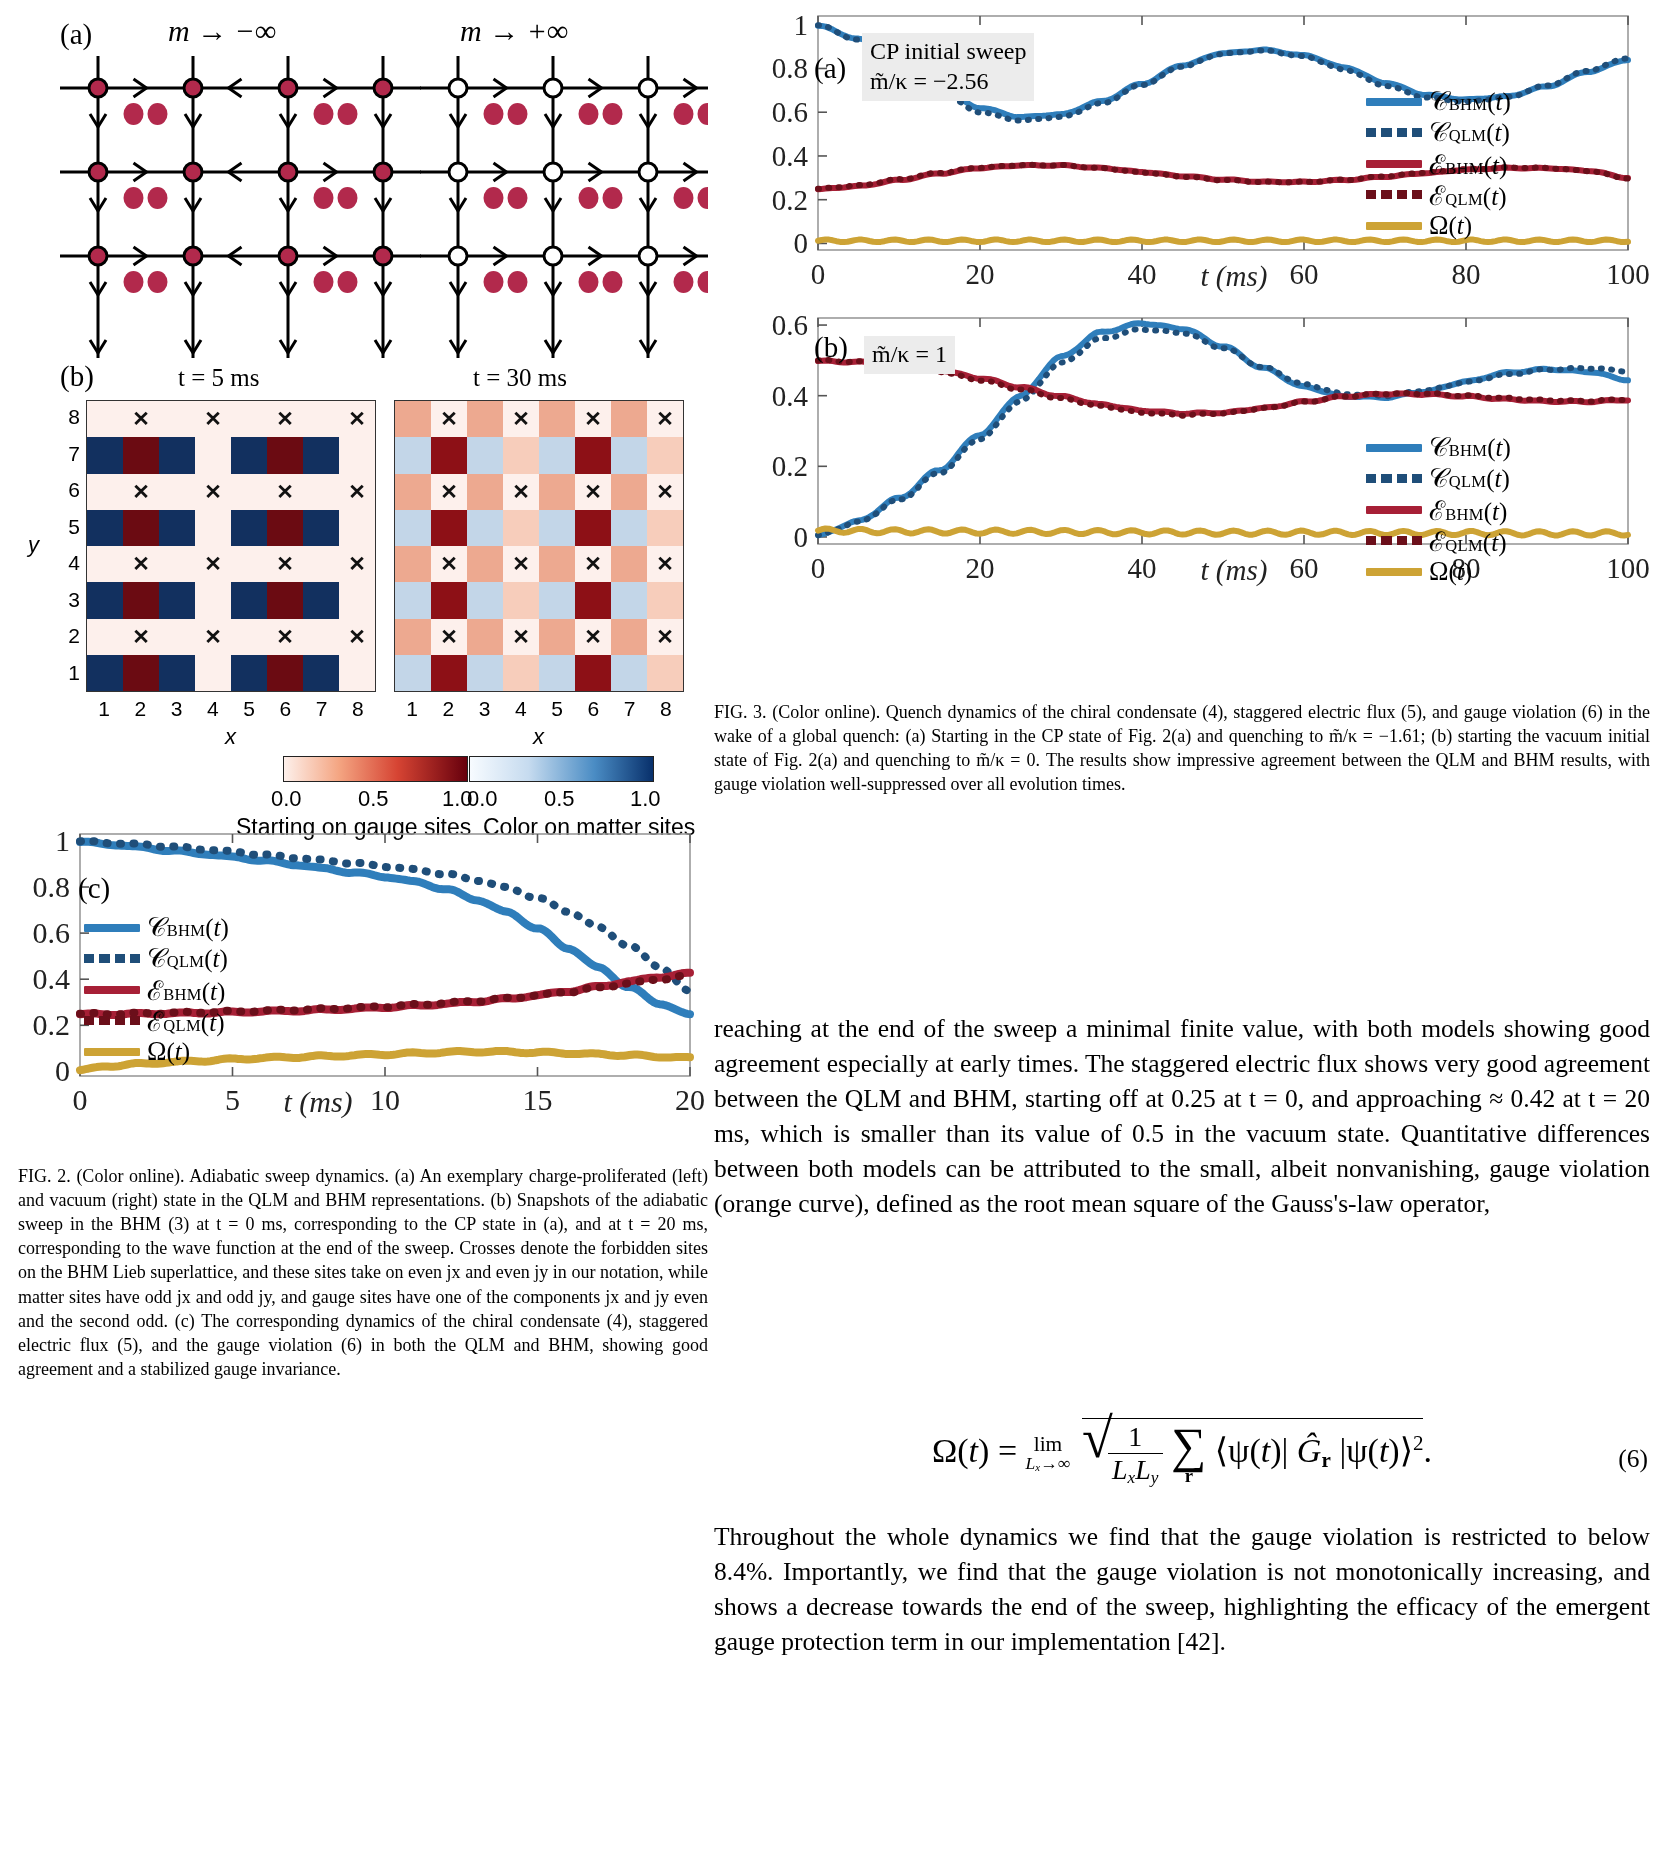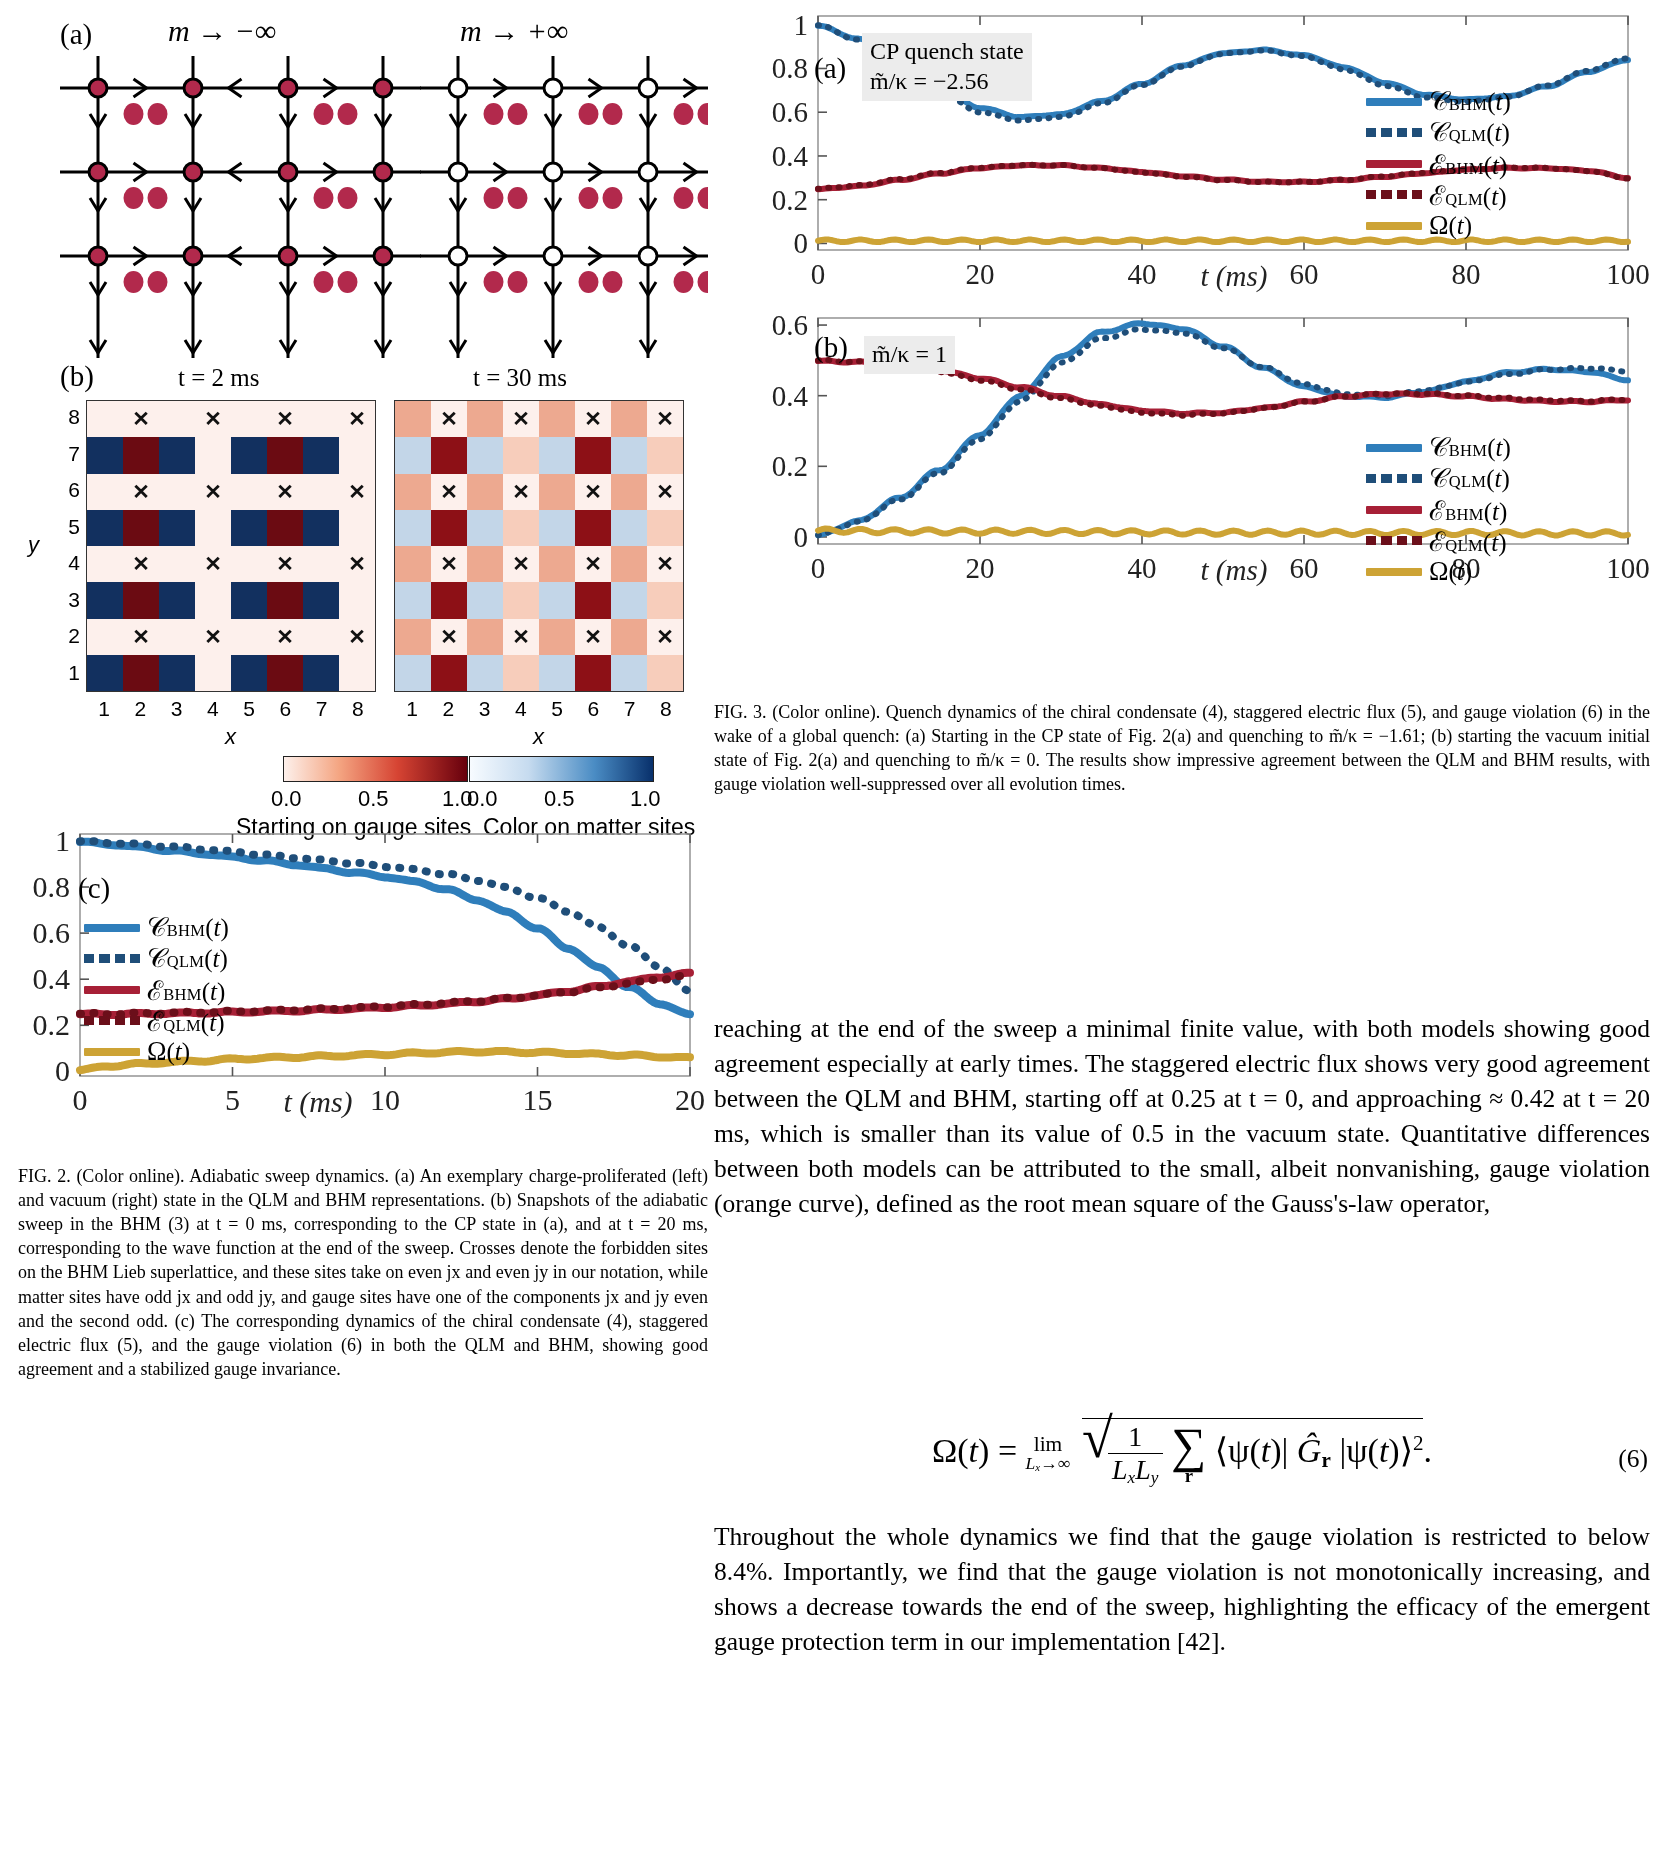--- a/index.html
+++ b/index.html
@@ -213,21 +213,21 @@
             <ellipse cx="570.5" cy="234" rx="10" ry="11" fill="#b2294c"></ellipse>
             <ellipse cx="594.5" cy="234" rx="10" ry="11" fill="#b2294c"></ellipse>
             <ellipse cx="665.5" cy="234" rx="10" ry="11" fill="#b2294c"></ellipse>
             <ellipse cx="689.5" cy="234" rx="10" ry="11" fill="#b2294c"></ellipse>
           </g>
     </svg>
   </div>
 
   <div class="fig2b">
     <div class="tag panel-tag">(b)</div>
-    <div class="hm-title" style="left:160px;top:12px">t = 2 ms</div>
+    <div class="hm-title" style="left:160px;top:12px">t = 5 ms</div>
     <div class="hm-title" style="left:455px;top:12px">t = 30 ms</div>
 
     <div class="hmgrid" id="grid-t0" style="left:68px;  top:48px; width:290px; height:292px;">
           <div class="hmcell" style="background: rgb(253, 240, 236);"></div>
           <div class="hmcell" style="background: rgb(253, 240, 236);">
             <span class="xmark">✕</span>
           </div>
           <div class="hmcell" style="background: rgb(253, 240, 236);"></div>
           <div class="hmcell" style="background: rgb(253, 240, 236);">
             <span class="xmark">✕</span>
@@ -582,21 +582,21 @@
           <text x="520" y="282" text-anchor="middle" font-size="29" fill="#222" font-family="Liberation Serif, serif" font-style="italic">t (ms)</text>
           <path d="M104.0,21.8L107.7,21.9L111.4,22.6L115.0,23.9L118.7,25.6L122.4,27.6L126.1,29.6L129.8,31.4L133.5,32.9L137.1,33.9L140.8,34.5L144.5,34.6L148.2,35.1L151.9,36.8L155.5,39.2L159.2,42.1L162.9,45.3L166.6,48.3L170.3,51.1L174.0,53.6L177.6,55.6L181.3,57.0L185.0,57.7L188.7,58.5L192.4,60.5L196.0,63.1L199.7,66.2L203.4,69.4L207.1,72.7L210.8,76.0L214.5,79.0L218.1,81.6L221.8,83.5L225.5,84.4L229.2,85.0L232.9,86.3L236.5,88.0L240.2,90.0L243.9,92.4L247.6,95.0L251.3,97.6L255.0,100.1L258.6,102.3L262.3,103.7L266.0,104.2L269.7,104.3L273.4,104.7L277.0,105.3L280.7,106.2L284.4,107.5L288.1,108.9L291.8,110.4L295.5,111.7L299.1,112.6L302.8,113.1L306.5,113.1L310.2,112.8L313.9,112.4L317.5,112.2L321.2,112.0L324.9,111.9L328.6,111.8L332.3,111.6L336.0,111.2L339.6,110.8L343.3,110.3L347.0,110.1L350.7,109.7L354.4,109.0L358.0,108.0L361.7,106.7L365.4,105.1L369.1,103.3L372.8,101.4L376.5,99.6L380.1,98.1L383.8,97.2L387.5,97.0L391.2,96.8L394.9,95.9L398.5,94.5L402.2,92.4L405.9,90.0L409.6,87.3L413.3,84.8L417.0,82.6L420.6,81.0L424.3,80.1L428.0,79.9L431.7,79.7L435.4,78.6L439.0,76.7L442.7,74.2L446.4,71.5L450.1,68.9L453.8,66.4L457.5,64.4L461.1,62.9L464.8,61.9L468.5,61.6L472.2,61.2L475.9,60.3L479.5,58.8L483.2,57.2L486.9,55.6L490.6,54.1L494.3,52.8L498.0,51.6L501.6,50.6L505.3,49.8L509.0,49.3L512.7,49.0L516.4,48.6L520.0,48.2L523.7,47.9L527.4,47.7L531.1,47.5L534.8,47.3L538.5,46.9L542.1,46.4L545.8,45.9L549.5,45.6L553.2,45.6L556.9,46.1L560.5,46.8L564.2,47.7L567.9,48.6L571.6,49.4L575.3,50.0L579.0,50.4L582.6,50.6L586.3,50.9L590.0,51.0L593.7,51.5L597.4,52.5L601.0,53.9L604.7,55.4L608.4,56.9L612.1,58.3L615.8,59.6L619.5,60.8L623.1,62.0L626.8,62.9L630.5,63.4L634.2,64.0L637.9,65.1L641.5,66.5L645.2,68.1L648.9,69.9L652.6,71.7L656.3,73.7L660.0,75.6L663.6,77.4L667.3,78.6L671.0,79.1L674.7,79.3L678.4,79.9L682.0,80.8L685.7,82.0L689.4,83.5L693.1,85.2L696.8,87.0L700.5,88.7L704.1,90.0L707.8,90.8L711.5,91.0L715.2,90.8L718.9,90.9L722.5,91.2L726.2,91.8L729.9,92.7L733.6,93.6L737.3,94.4L741.0,95.1L744.6,95.4L748.3,95.5L752.0,95.3L755.7,95.1L759.4,94.9L763.0,94.8L766.7,94.7L770.4,94.5L774.1,94.2L777.8,93.7L781.5,93.1L785.1,92.6L788.8,92.2L792.5,92.1L796.2,92.0L799.9,91.6L803.5,90.9L807.2,89.8L810.9,88.5L814.6,86.9L818.3,85.3L822.0,83.9L825.6,82.9L829.3,82.4L833.0,82.4L836.7,82.3L840.4,81.5L844.0,80.1L847.7,78.2L851.4,76.0L855.1,73.8L858.8,71.8L862.5,70.1L866.1,69.0L869.8,68.3L873.5,68.1L877.2,67.9L880.9,67.0L884.5,65.6L888.2,63.9L891.9,62.2L895.6,60.6L899.3,59.2L903.0,58.1L906.6,57.1L910.3,56.4L914.0,56.0" fill="none" stroke="#2f7ebb" stroke-width="6" stroke-linecap="round" stroke-linejoin="round"></path>
           <path d="M104.0,21.2L107.7,21.3L111.4,22.1L115.0,23.5L118.7,25.5L122.4,27.7L126.1,30.0L129.8,32.0L133.5,33.6L137.1,34.8L140.8,35.5L144.5,35.7L148.2,36.3L151.9,38.0L155.5,40.6L159.2,43.7L162.9,47.0L166.6,50.3L170.3,53.3L174.0,55.9L177.6,58.1L181.3,59.6L185.0,60.3L188.7,61.2L192.4,63.1L196.0,65.8L199.7,69.0L203.4,72.3L207.1,75.7L210.8,79.1L214.5,82.1L218.1,84.8L221.8,86.8L225.5,87.6L229.2,88.3L232.9,89.6L236.5,91.5L240.2,93.7L243.9,96.1L247.6,98.9L251.3,101.6L255.0,104.3L258.6,106.6L262.3,108.1L266.0,108.6L269.7,108.7L273.4,109.0L277.0,109.5L280.7,110.3L284.4,111.5L288.1,112.8L291.8,114.1L295.5,115.3L299.1,116.2L302.8,116.6L306.5,116.6L310.2,116.3L313.9,115.9L317.5,115.5L321.2,115.3L324.9,115.0L328.6,114.8L332.3,114.5L336.0,114.0L339.6,113.5L343.3,113.0L347.0,112.7L350.7,112.3L354.4,111.6L358.0,110.5L361.7,109.2L365.4,107.6L369.1,105.7L372.8,103.7L376.5,101.9L380.1,100.4L383.8,99.4L387.5,99.2L391.2,99.0L394.9,98.0L398.5,96.4L402.2,94.3L405.9,91.7L409.6,88.9L413.3,86.2L417.0,83.9L420.6,82.2L424.3,81.2L428.0,81.0L431.7,80.8L435.4,79.7L439.0,77.8L442.7,75.3L446.4,72.6L450.1,70.0L453.8,67.5L457.5,65.5L461.1,64.0L464.8,63.0L468.5,62.7L472.2,62.3L475.9,61.3L479.5,59.8L483.2,58.1L486.9,56.4L490.6,54.9L494.3,53.4L498.0,52.2L501.6,51.1L505.3,50.3L509.0,49.8L512.7,49.4L516.4,49.0L520.0,48.7L523.7,48.4L527.4,48.2L531.1,48.1L534.8,47.8L538.5,47.5L542.1,47.0L545.8,46.6L549.5,46.3L553.2,46.3L556.9,46.7L560.5,47.5L564.2,48.5L567.9,49.5L571.6,50.3L575.3,50.9L579.0,51.4L582.6,51.7L586.3,51.9L590.0,52.1L593.7,52.6L597.4,53.7L601.0,55.2L604.7,56.8L608.4,58.4L612.1,60.0L615.8,61.4L619.5,62.8L623.1,64.1L626.8,65.1L630.5,65.6L634.2,66.2L637.9,67.4L641.5,68.8L645.2,70.5L648.9,72.3L652.6,74.3L656.3,76.4L660.0,78.4L663.6,80.1L667.3,81.4L671.0,81.9L674.7,82.2L678.4,82.7L682.0,83.6L685.7,84.8L689.4,86.3L693.1,88.0L696.8,89.7L700.5,91.4L704.1,92.7L707.8,93.5L711.5,93.6L715.2,93.4L718.9,93.5L722.5,93.8L726.2,94.3L729.9,95.1L733.6,96.0L737.3,96.8L741.0,97.3L744.6,97.6L748.3,97.6L752.0,97.5L755.7,97.2L759.4,97.0L763.0,96.7L766.7,96.5L770.4,96.1L774.1,95.6L777.8,95.0L781.5,94.2L785.1,93.6L788.8,93.1L792.5,93.0L796.2,92.8L799.9,92.3L803.5,91.5L807.2,90.2L810.9,88.6L814.6,86.8L818.3,85.0L822.0,83.4L825.6,82.2L829.3,81.5L833.0,81.5L836.7,81.4L840.4,80.6L844.0,79.2L847.7,77.3L851.4,75.0L855.1,72.8L858.8,70.7L862.5,69.1L866.1,67.9L869.8,67.2L873.5,67.0L877.2,66.8L880.9,65.8L884.5,64.3L888.2,62.6L891.9,60.8L895.6,59.1L899.3,57.7L903.0,56.4L906.6,55.4L910.3,54.7L914.0,54.3" fill="none" stroke="#1f4e79" stroke-width="6" stroke-linecap="round" stroke-linejoin="round" stroke-dasharray="1 9.3"></path>
           <path d="M104.0,185.2L107.7,184.9L111.4,184.6L115.0,184.3L118.7,184.1L122.4,184.0L126.1,183.8L129.8,183.5L133.5,183.0L137.1,182.5L140.8,182.0L144.5,181.8L148.2,181.6L151.9,181.4L155.5,181.1L159.2,180.6L162.9,179.9L166.6,179.0L170.3,178.0L174.0,177.0L177.6,176.2L181.3,175.8L185.0,175.8L188.7,175.9L192.4,175.7L196.0,175.2L199.7,174.4L203.4,173.4L207.1,172.2L210.8,171.1L214.5,170.3L218.1,169.7L221.8,169.5L225.5,169.6L229.2,169.7L232.9,169.4L236.5,168.7L240.2,167.8L243.9,166.8L247.6,166.0L251.3,165.3L255.0,164.9L258.6,164.6L262.3,164.5L266.0,164.4L269.7,164.2L273.4,163.8L277.0,163.3L280.7,162.8L284.4,162.5L288.1,162.3L291.8,162.2L295.5,162.2L299.1,162.0L302.8,161.7L306.5,161.4L310.2,161.2L313.9,161.0L317.5,161.0L321.2,161.1L324.9,161.4L328.6,161.6L332.3,161.8L336.0,161.7L339.6,161.5L343.3,161.2L347.0,161.0L350.7,161.0L354.4,161.3L358.0,161.8L361.7,162.4L365.4,162.9L369.1,163.2L372.8,163.4L376.5,163.4L380.1,163.5L383.8,163.5L387.5,163.7L391.2,164.0L394.9,164.5L398.5,165.1L402.2,165.6L405.9,165.9L409.6,166.2L413.3,166.5L417.0,166.8L420.6,167.2L424.3,167.7L428.0,168.0L431.7,168.4L435.4,168.7L439.0,169.0L442.7,169.2L446.4,169.5L450.1,169.9L453.8,170.5L457.5,171.1L461.1,171.8L464.8,172.3L468.5,172.5L472.2,172.5L475.9,172.5L479.5,172.6L483.2,172.8L486.9,173.2L490.6,173.8L494.3,174.5L498.0,175.2L501.6,175.7L505.3,175.8L509.0,175.7L512.7,175.5L516.4,175.4L520.0,175.6L523.7,176.0L527.4,176.5L531.1,177.0L534.8,177.5L538.5,177.7L542.1,177.8L545.8,177.7L549.5,177.5L553.2,177.4L556.9,177.5L560.5,177.7L564.2,178.0L567.9,178.2L571.6,178.3L575.3,178.2L579.0,178.0L582.6,177.7L586.3,177.6L590.0,177.6L593.7,177.8L597.4,177.9L601.0,177.9L604.7,177.8L608.4,177.4L612.1,176.9L615.8,176.4L619.5,176.0L623.1,175.8L626.8,175.9L630.5,176.1L634.2,176.2L637.9,176.1L641.5,175.7L645.2,175.2L648.9,174.5L652.6,173.8L656.3,173.3L660.0,173.1L663.6,173.0L667.3,173.1L671.0,173.1L674.7,173.0L678.4,172.6L682.0,172.0L685.7,171.3L689.4,170.7L693.1,170.3L696.8,170.1L700.5,169.9L704.1,169.7L707.8,169.5L711.5,169.2L715.2,168.9L718.9,168.5L722.5,168.0L726.2,167.7L729.9,167.5L733.6,167.3L737.3,167.1L741.0,166.7L744.6,166.3L748.3,165.8L752.0,165.5L755.7,165.3L759.4,165.2L763.0,165.2L766.7,165.3L770.4,165.3L774.1,165.1L777.8,164.8L781.5,164.4L785.1,164.0L788.8,163.7L792.5,163.6L796.2,163.8L799.9,164.0L803.5,164.3L807.2,164.4L810.9,164.4L814.6,164.3L818.3,164.0L822.0,163.8L825.6,163.8L829.3,163.9L833.0,164.2L836.7,164.5L840.4,164.8L844.0,165.0L847.7,165.1L851.4,165.2L855.1,165.3L858.8,165.5L862.5,165.9L866.1,166.3L869.8,166.7L873.5,167.0L877.2,167.2L880.9,167.5L884.5,167.9L888.2,168.5L891.9,169.3L895.6,170.4L899.3,171.5L903.0,172.6L906.6,173.5L910.3,174.1L914.0,174.1" fill="none" stroke="#a72036" stroke-width="6" stroke-linecap="round" stroke-linejoin="round"></path>
           <path d="M104.0,184.8L107.7,184.4L111.4,184.1L115.0,183.8L118.7,183.6L122.4,183.5L126.1,183.2L129.8,182.9L133.5,182.4L137.1,181.8L140.8,181.4L144.5,181.1L148.2,181.0L151.9,180.7L155.5,180.4L159.2,179.9L162.9,179.2L166.6,178.3L170.3,177.3L174.0,176.3L177.6,175.6L181.3,175.1L185.0,175.1L188.7,175.2L192.4,175.0L196.0,174.5L199.7,173.7L203.4,172.7L207.1,171.5L210.8,170.5L214.5,169.6L218.1,169.1L221.8,168.9L225.5,169.0L229.2,169.0L232.9,168.7L236.5,168.1L240.2,167.2L243.9,166.3L247.6,165.4L251.3,164.8L255.0,164.4L258.6,164.2L262.3,164.0L266.0,163.9L269.7,163.8L273.4,163.4L277.0,162.9L280.7,162.4L284.4,162.2L288.1,162.0L291.8,162.0L295.5,161.9L299.1,161.8L302.8,161.5L306.5,161.2L310.2,161.0L313.9,160.8L317.5,160.8L321.2,161.0L324.9,161.3L328.6,161.5L332.3,161.7L336.0,161.7L339.6,161.5L343.3,161.2L347.0,161.0L350.7,161.0L354.4,161.3L358.0,161.9L361.7,162.4L365.4,163.0L369.1,163.3L372.8,163.5L376.5,163.6L380.1,163.7L383.8,163.7L387.5,163.9L391.2,164.2L394.9,164.7L398.5,165.3L402.2,165.8L405.9,166.2L409.6,166.6L413.3,166.9L417.0,167.2L420.6,167.7L424.3,168.1L428.0,168.5L431.7,168.8L435.4,169.1L439.0,169.4L442.7,169.7L446.4,169.9L450.1,170.3L453.8,170.9L457.5,171.6L461.1,172.2L464.8,172.7L468.5,172.9L472.2,172.9L475.9,172.9L479.5,173.0L483.2,173.2L486.9,173.6L490.6,174.3L494.3,175.0L498.0,175.6L501.6,176.1L505.3,176.3L509.0,176.2L512.7,176.0L516.4,175.9L520.0,176.0L523.7,176.3L527.4,176.8L531.1,177.3L534.8,177.8L538.5,178.0L542.1,178.0L545.8,177.9L549.5,177.7L553.2,177.6L556.9,177.7L560.5,177.9L564.2,178.1L567.9,178.3L571.6,178.4L575.3,178.2L579.0,178.0L582.6,177.7L586.3,177.6L590.0,177.6L593.7,177.8L597.4,177.9L601.0,177.9L604.7,177.7L608.4,177.3L612.1,176.8L615.8,176.3L619.5,175.8L623.1,175.6L626.8,175.6L630.5,175.8L634.2,176.0L637.9,175.9L641.5,175.5L645.2,174.9L648.9,174.1L652.6,173.5L656.3,173.0L660.0,172.7L663.6,172.6L667.3,172.6L671.0,172.7L674.7,172.6L678.4,172.1L682.0,171.5L685.7,170.9L689.4,170.3L693.1,169.9L696.8,169.6L700.5,169.5L704.1,169.3L707.8,169.0L711.5,168.8L715.2,168.5L718.9,168.0L722.5,167.6L726.2,167.3L729.9,167.0L733.6,166.9L737.3,166.6L741.0,166.3L744.6,165.9L748.3,165.4L752.0,165.1L755.7,164.9L759.4,164.8L763.0,164.8L766.7,164.9L770.4,164.9L774.1,164.7L777.8,164.4L781.5,164.0L785.1,163.5L788.8,163.2L792.5,163.2L796.2,163.3L799.9,163.6L803.5,163.9L807.2,164.1L810.9,164.1L814.6,163.9L818.3,163.7L822.0,163.6L825.6,163.6L829.3,163.7L833.0,164.0L836.7,164.3L840.4,164.6L844.0,164.9L847.7,165.0L851.4,165.1L855.1,165.3L858.8,165.6L862.5,166.0L866.1,166.5L869.8,166.9L873.5,167.2L877.2,167.4L880.9,167.7L884.5,168.2L888.2,168.8L891.9,169.7L895.6,170.7L899.3,171.9L903.0,173.0L906.6,173.9L910.3,174.5L914.0,174.6" fill="none" stroke="#6b0f1a" stroke-width="6" stroke-linecap="round" stroke-linejoin="round" stroke-dasharray="1 9.3"></path>
           <path d="M104.0,236.8L107.7,236.0L111.4,235.5L115.0,235.6L118.7,236.3L122.4,237.2L126.1,237.9L129.8,238.1L133.5,237.8L137.1,237.0L140.8,236.1L144.5,235.6L148.2,235.6L151.9,236.1L155.5,237.0L159.2,237.8L162.9,238.1L166.6,237.9L170.3,237.2L174.0,236.3L177.6,235.7L181.3,235.5L185.0,236.0L188.7,236.8L192.4,237.6L196.0,238.1L199.7,238.0L203.4,237.4L207.1,236.5L210.8,235.8L214.5,235.5L218.1,235.8L221.8,236.6L225.5,237.5L229.2,238.0L232.9,238.1L236.5,237.5L240.2,236.7L243.9,235.9L247.6,235.5L251.3,235.7L255.0,236.4L258.6,237.3L262.3,237.9L266.0,238.1L269.7,237.7L273.4,236.9L277.0,236.0L280.7,235.5L284.4,235.6L288.1,236.2L291.8,237.1L295.5,237.8L299.1,238.1L302.8,237.8L306.5,237.1L310.2,236.2L313.9,235.6L317.5,235.6L321.2,236.1L324.9,236.9L328.6,237.7L332.3,238.1L336.0,237.9L339.6,237.3L343.3,236.4L347.0,235.7L350.7,235.5L354.4,235.9L358.0,236.7L361.7,237.6L365.4,238.1L369.1,238.0L372.8,237.4L376.5,236.6L380.1,235.8L383.8,235.5L387.5,235.8L391.2,236.5L394.9,237.4L398.5,238.0L402.2,238.1L405.9,237.6L409.6,236.8L413.3,235.9L417.0,235.5L420.6,235.7L424.3,236.3L428.0,237.2L431.7,237.9L435.4,238.1L439.0,237.7L442.7,237.0L446.4,236.1L450.1,235.6L453.8,235.6L457.5,236.2L461.1,237.0L464.8,237.8L468.5,238.1L472.2,237.9L475.9,237.1L479.5,236.3L483.2,235.6L486.9,235.5L490.6,236.0L494.3,236.8L498.0,237.7L501.6,238.1L505.3,238.0L509.0,237.3L512.7,236.4L516.4,235.7L520.0,235.5L523.7,235.9L527.4,236.6L531.1,237.5L534.8,238.1L538.5,238.1L542.1,237.5L545.8,236.6L549.5,235.9L553.2,235.5L556.9,235.7L560.5,236.5L564.2,237.3L567.9,238.0L571.6,238.1L575.3,237.7L579.0,236.8L582.6,236.0L586.3,235.5L590.0,235.6L593.7,236.3L597.4,237.1L601.0,237.9L604.7,238.1L608.4,237.8L612.1,237.0L615.8,236.2L619.5,235.6L623.1,235.6L626.8,236.1L630.5,237.0L634.2,237.7L637.9,238.1L641.5,237.9L645.2,237.2L648.9,236.3L652.6,235.7L656.3,235.5L660.0,236.0L663.6,236.8L667.3,237.6L671.0,238.1L674.7,238.0L678.4,237.4L682.0,236.5L685.7,235.8L689.4,235.5L693.1,235.8L696.8,236.6L700.5,237.4L704.1,238.0L707.8,238.1L711.5,237.6L715.2,236.7L718.9,235.9L722.5,235.5L726.2,235.7L729.9,236.4L733.6,237.3L737.3,237.9L741.0,238.1L744.6,237.7L748.3,236.9L752.0,236.1L755.7,235.6L759.4,235.6L763.0,236.2L766.7,237.1L770.4,237.8L774.1,238.1L777.8,237.8L781.5,237.1L785.1,236.2L788.8,235.6L792.5,235.5L796.2,236.0L799.9,236.9L803.5,237.7L807.2,238.1L810.9,237.9L814.6,237.3L818.3,236.4L822.0,235.7L825.6,235.5L829.3,235.9L833.0,236.7L836.7,237.5L840.4,238.1L844.0,238.0L847.7,237.4L851.4,236.6L855.1,235.8L858.8,235.5L862.5,235.8L866.1,236.5L869.8,237.4L873.5,238.0L877.2,238.1L880.9,237.6L884.5,236.8L888.2,236.0L891.9,235.5L895.6,235.7L899.3,236.3L903.0,237.2L906.6,237.9L910.3,238.1L914.0,237.8" fill="none" stroke="#cda335" stroke-width="6" stroke-linecap="round" stroke-linejoin="round"></path>
         </svg>
       </div>
   <div class="panel-tag" style="position:absolute; left:100px; top:52px;">(a)</div>
   <div class="annot" style="left:148px; top:33px;">
-    <div>CP quench state</div>
+    <div>CP initial sweep</div>
     <div>m̃/κ = −2.56</div>
   </div>
   <div class="legend-box" id="legend-fig3a" style="left:652px; top:86px;">
         <div class="legend-row">
           <span class="lg-swatch" style="background: rgb(47, 126, 187);"></span>
           <span class="lg-label"><span style="font-size:1.08em;">𝒞</span><span style="font-size:0.66em;letter-spacing:0.3px;">BHM</span>(<i>t</i>)</span>
         </div>
         <div class="legend-row">
           <span class="lg-swatch dotted">
             <i style="background: rgb(31, 78, 121);"></i>

